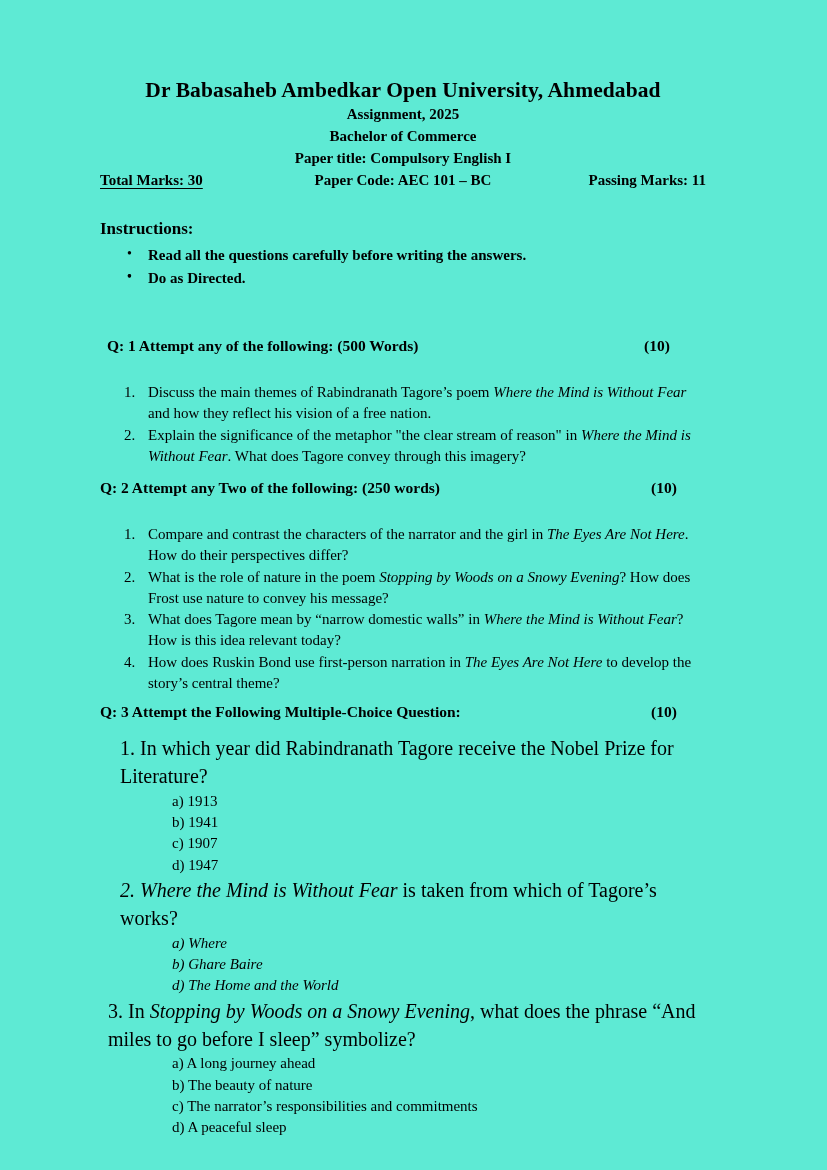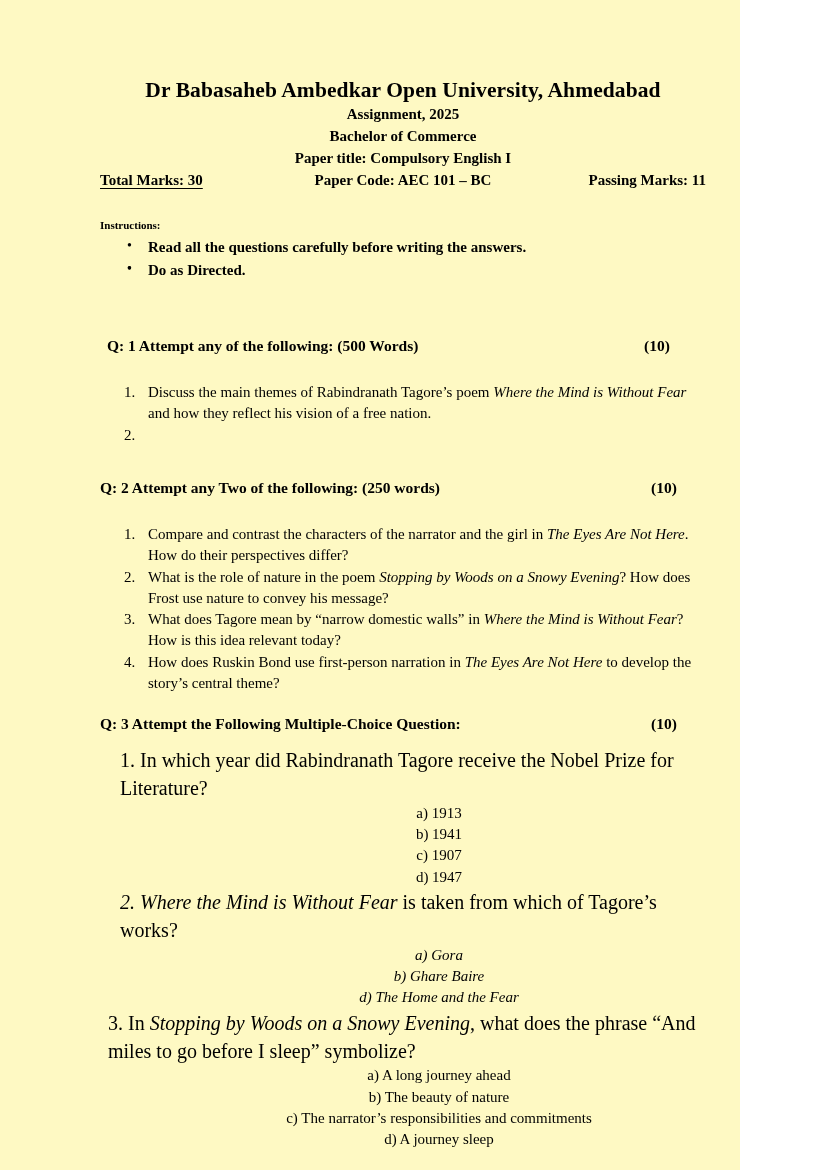--- a/index.html
+++ b/index.html
@@ -2,23 +2,23 @@
 <html><head>
 <meta charset="utf-8">
 <style>
   html, body {
     margin: 0;
     padding: 0;
     background: #ffffff;
   }
   .page {
     position: relative;
-    width: 740px;
+    width: 827px;
     height: 1170px;
-    background: #fef9c3;
+    background: #5eead4;
     font-family: "Liberation Serif", "DejaVu Serif", serif;
     color: #000000;
     overflow: hidden;
   }
 
   
   .header {
     position: absolute;
     left: 100px;
     top: 78px;
@@ -65,21 +65,21 @@
   }
 
   
   .instructions {
     position: absolute;
     left: 100px;
     top: 218px;
     width: 606px;
   }
   .instr-title {
-    font-size: 11px;
+    font-size: 17px;
     font-weight: bold;
     line-height: 1.35;
   }
   .instr-list {
     margin: 3px 0 0 0;
     padding: 0;
     list-style: none;
   }
   .instr-list li {
     position: relative;
@@ -139,21 +139,20 @@
     font-size: 20px;
     line-height: 1.42;
     padding-left: 20px;
     font-family: Liberation Serif, serif;
   }
   .mcq-stem.tight { padding-left: 8px; }
   .mcq-opts {
     margin: 0;
     padding: 0 0 0 72px;
     list-style: none;
-    text-align: center;
   }
   .mcq-opts li {
     font-size: 15px;
     line-height: 1.42;
   }
   .it { font-style: italic; }
 </style>
 </head>
 <body>
 
@@ -180,59 +179,59 @@
       </ul>
   </div>
 
   <div class="qsection" id="q1-section" style="top:336px;">
     <div class="q-head q1-head">
       <span class="q-head-text">Q: 1 Attempt any of the following: (500 Words)</span>
       <span class="q-marks">(10)</span>
     </div>
     <ul class="num-list" id="q1-list" style="margin-top:24px;">
         <li><span class="num">1.</span><span><span>Discuss the main themes of Rabindranath Tagore’s poem </span><span class="it">Where the Mind is Without Fear</span><span> and how they reflect his vision of a free nation.</span></span></li>
-        <li><span class="num">2.</span></li>
+        <li><span class="num">2.</span><span><span>Explain the significance of the metaphor "the clear stream of reason" in </span><span class="it">Where the Mind is Without Fear</span><span>. What does Tagore convey through this imagery?</span></span></li>
       </ul>
   </div>
 
   <div class="qsection" id="q2-section" style="top:478px;">
     <div class="q-head">
       <span class="q-head-text">Q: 2 Attempt any Two of the following: (250 words)</span>
       <span class="q-marks">(10)</span>
     </div>
     <ul class="num-list" id="q2-list" style="margin-top:24px;">
         <li><span class="num">1.</span><span><span>Compare and contrast the characters of the narrator and the girl in </span><span class="it">The Eyes Are Not Here</span><span>. How do their perspectives differ?</span></span></li>
         <li><span class="num">2.</span><span><span>What is the role of nature in the poem </span><span class="it">Stopping by Woods on a Snowy Evening</span><span>? How does Frost use nature to convey his message?</span></span></li>
         <li><span class="num">3.</span><span><span>What does Tagore mean by “narrow domestic walls” in </span><span class="it">Where the Mind is Without Fear</span><span>? How is this idea relevant today?</span></span></li>
         <li><span class="num">4.</span><span><span>How does Ruskin Bond use first-person narration in </span><span class="it">The Eyes Are Not Here</span><span> to develop the story’s central theme?</span></span></li>
       </ul>
   </div>
 
-  <div class="qsection" id="q3-section" style="top:702px;margin-top:12px;">
+  <div class="qsection" id="q3-section" style="top:702px;">
     <div class="q-head">
       <span class="q-head-text">Q: 3 Attempt the Following Multiple-Choice Question:</span>
       <span class="q-marks">(10)</span>
     </div>
     <div id="q3-mcqs" style="margin-top:10px;">
         <div class="mcq-stem"><span>1. In which year did Rabindranath Tagore receive the Nobel Prize for Literature?</span></div>
         <ul class="mcq-opts">
           <li>a) 1913</li>
           <li>b) 1941</li>
           <li>c) 1907</li>
           <li>d) 1947</li>
         </ul>
         <div class="mcq-stem"><span class="it">2. </span><span class="it">Where the Mind is Without Fear</span><span> is taken from which of Tagore’s works?</span></div>
         <ul class="mcq-opts">
-          <li class="it">a) Gora</li>
+          <li class="it">a) Where</li>
           <li class="it">b) Ghare Baire</li>
-          <li class="it">d) The Home and the Fear</li>
+          <li class="it">d) The Home and the World</li>
         </ul>
         <div class="mcq-stem tight"><span>3. In </span><span class="it">Stopping by Woods on a Snowy Evening</span><span>, what does the phrase “And miles to go before I sleep” symbolize?</span></div>
         <ul class="mcq-opts">
           <li>a) A long journey ahead</li>
           <li>b) The beauty of nature</li>
           <li>c) The narrator’s responsibilities and commitments</li>
-          <li>d) A journey sleep</li>
+          <li>d) A peaceful sleep</li>
         </ul>
       </div>
   </div>
 
 </div>
 
 </body></html>

